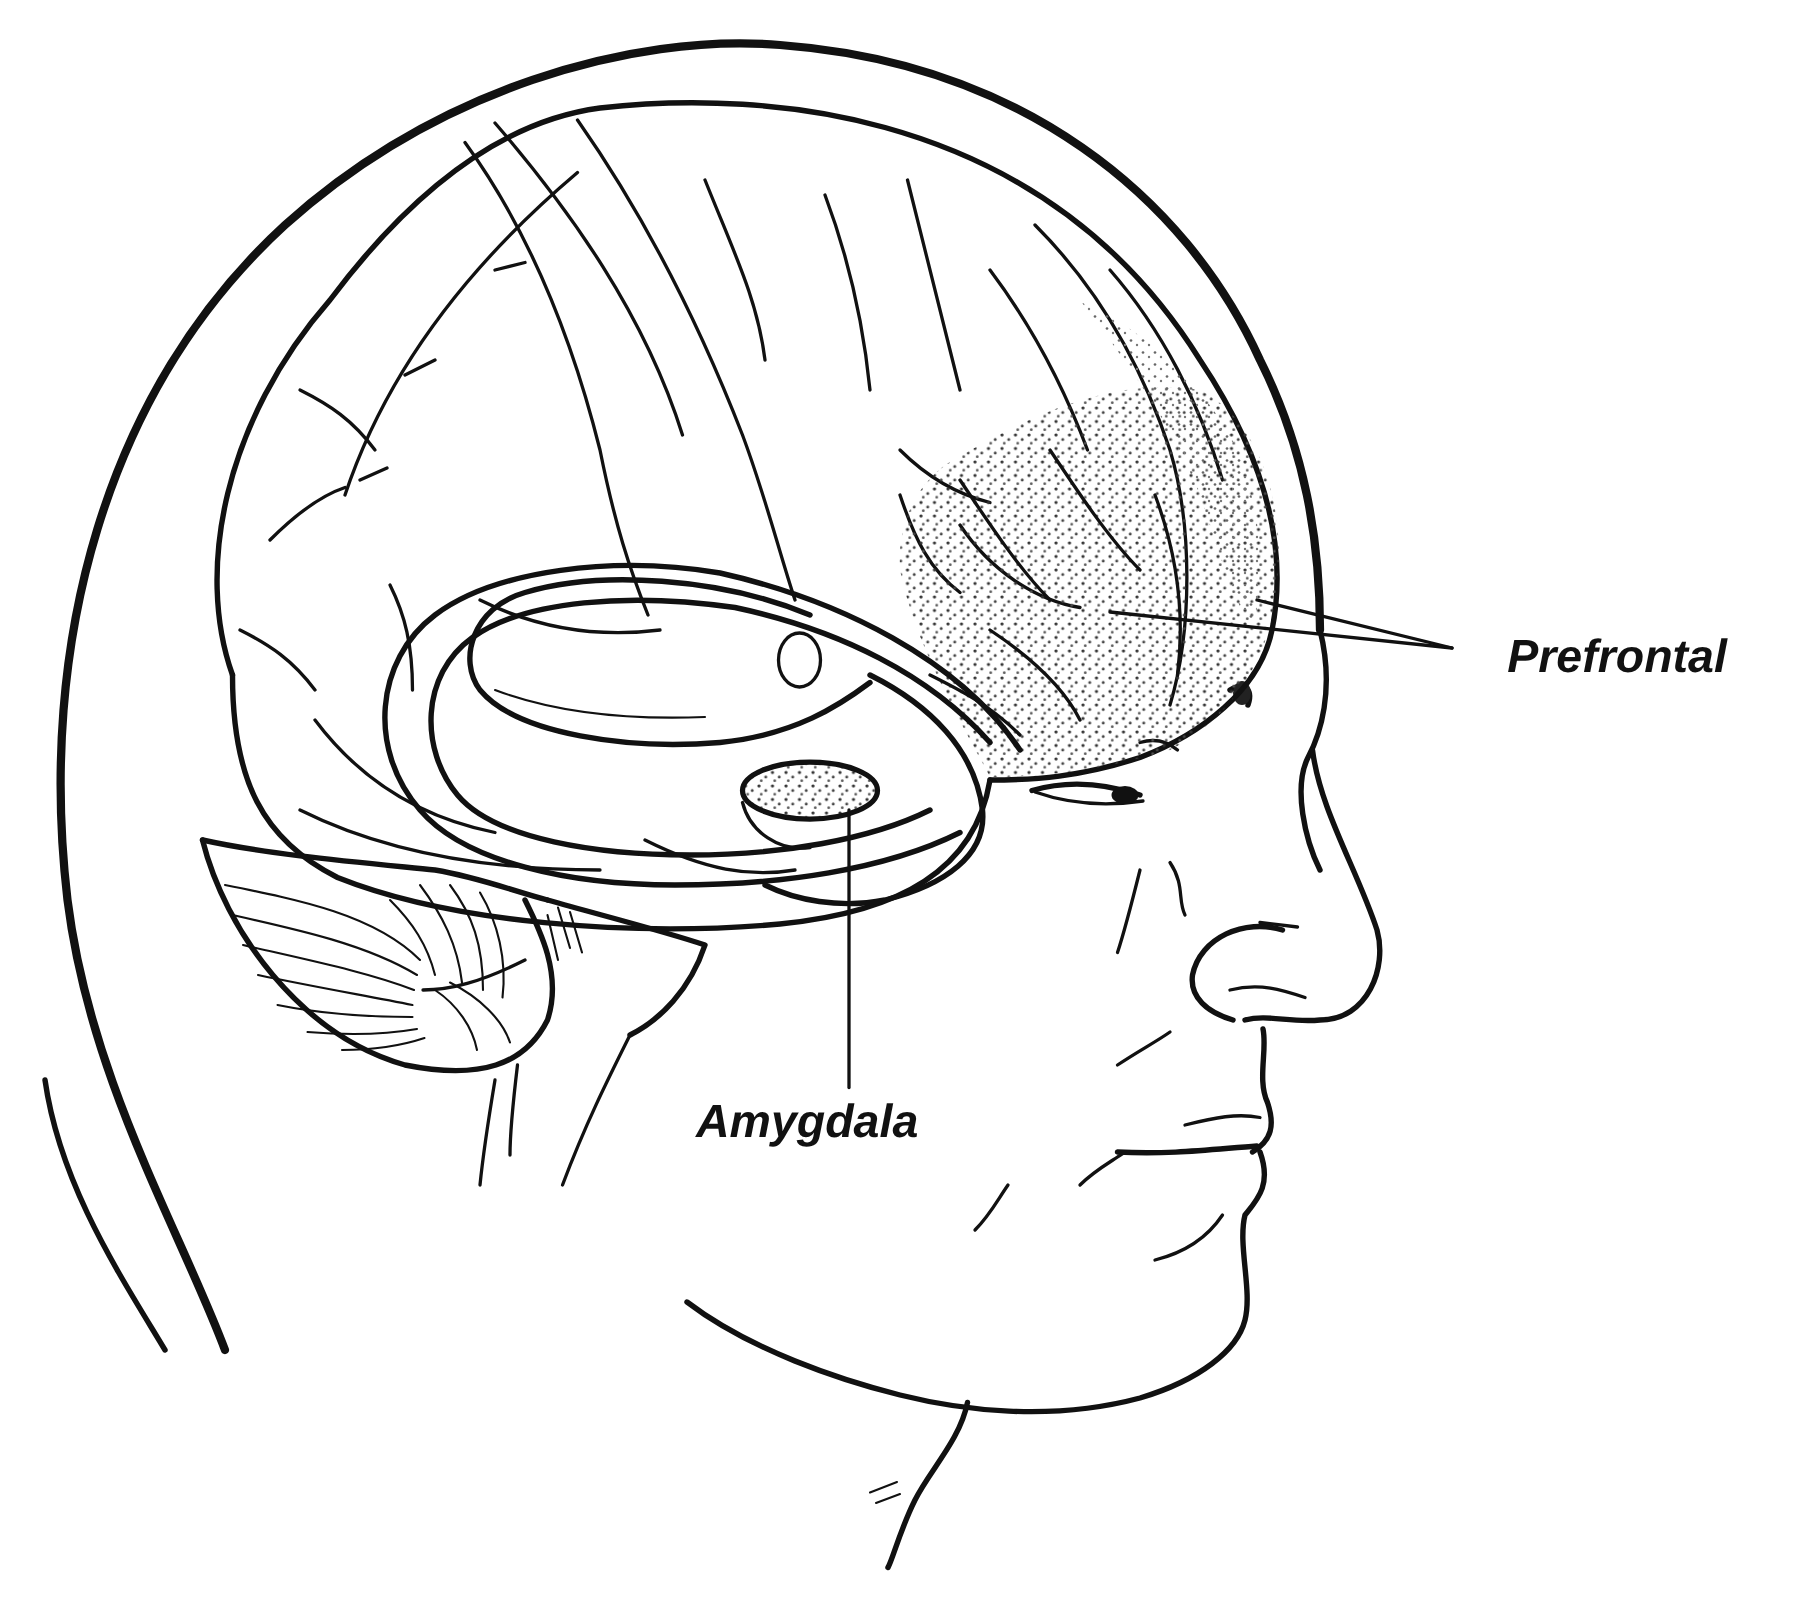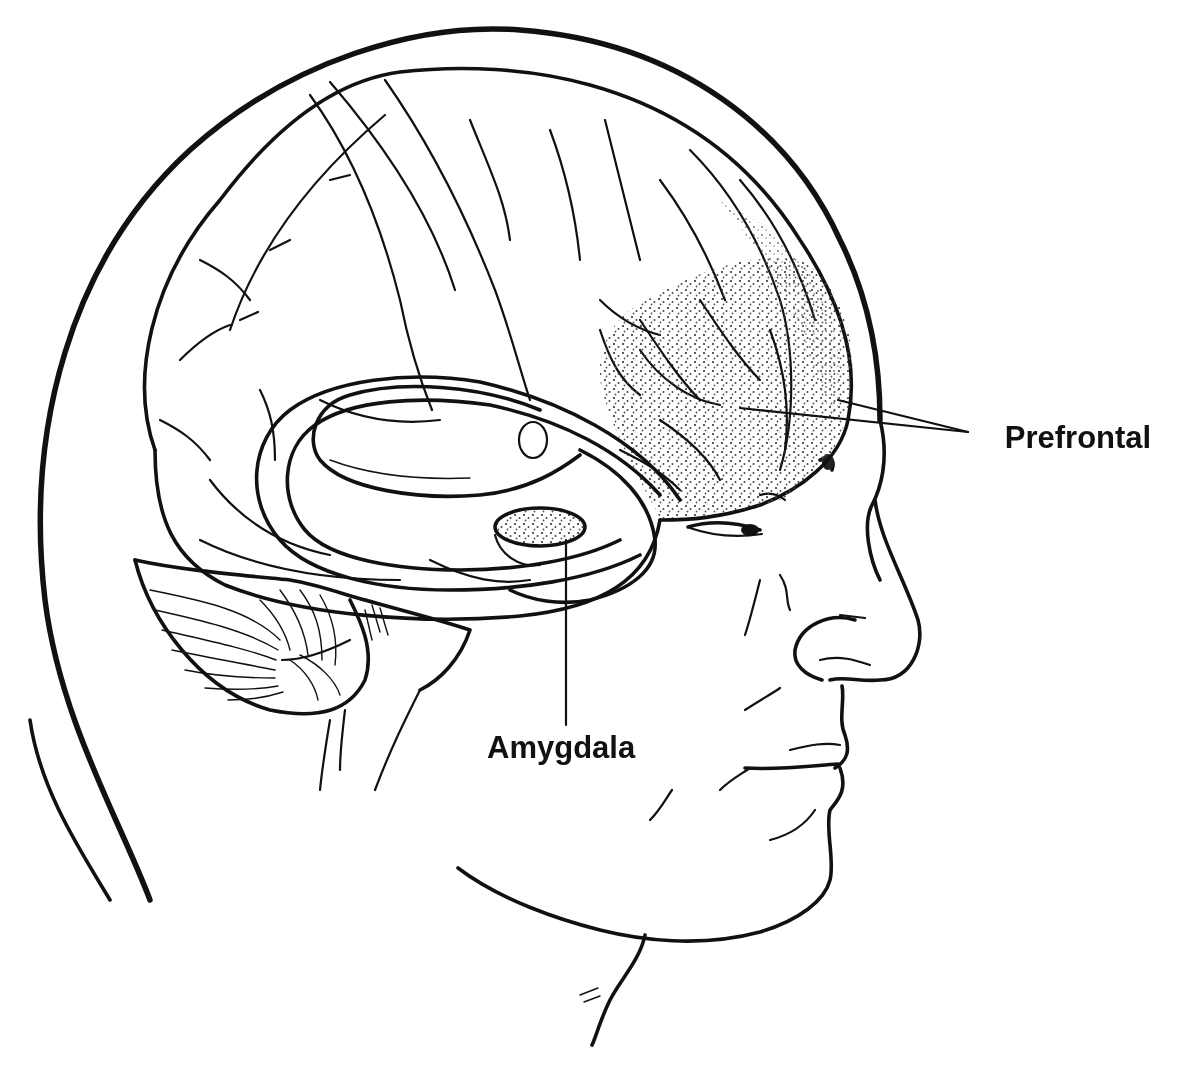--- a/index.html
+++ b/index.html
@@ -12,23 +12,23 @@
     .hair { stroke-width: 1.4; }
     .label {
       position: absolute;
       font-family: "Liberation Sans", sans-serif;
       font-weight: bold;
       color: #111111;
       font-size: 31px;
       line-height: 36px;
       white-space: nowrap;
     }
-    #label-prefrontal { left: 978px; top: 420px; text-align: center; width: 200px; }
+    #label-prefrontal { left: 978px; top: 420px; text-align: center; width: 200px; font-style: italic; }
     #label-prefrontal span { display: block; }
-    #label-amygdala { left: 487px; top: 730px; }
+    #label-amygdala { left: 464px; top: 730px; font-style: italic; }
   </style>
 </head>
 <body>
 
 <svg id="figure" viewBox="0 0 1200 1073" xmlns="http://www.w3.org/2000/svg">
   <defs>
     <pattern id="stipple" x="0" y="0" width="9" height="9" patternUnits="userSpaceOnUse">
       <circle cx="2" cy="2" r="1.1" fill="#333"></circle>
       <circle cx="6.5" cy="5" r="1.0" fill="#444"></circle>
       <circle cx="3.5" cy="7.5" r="0.9" fill="#555"></circle>

